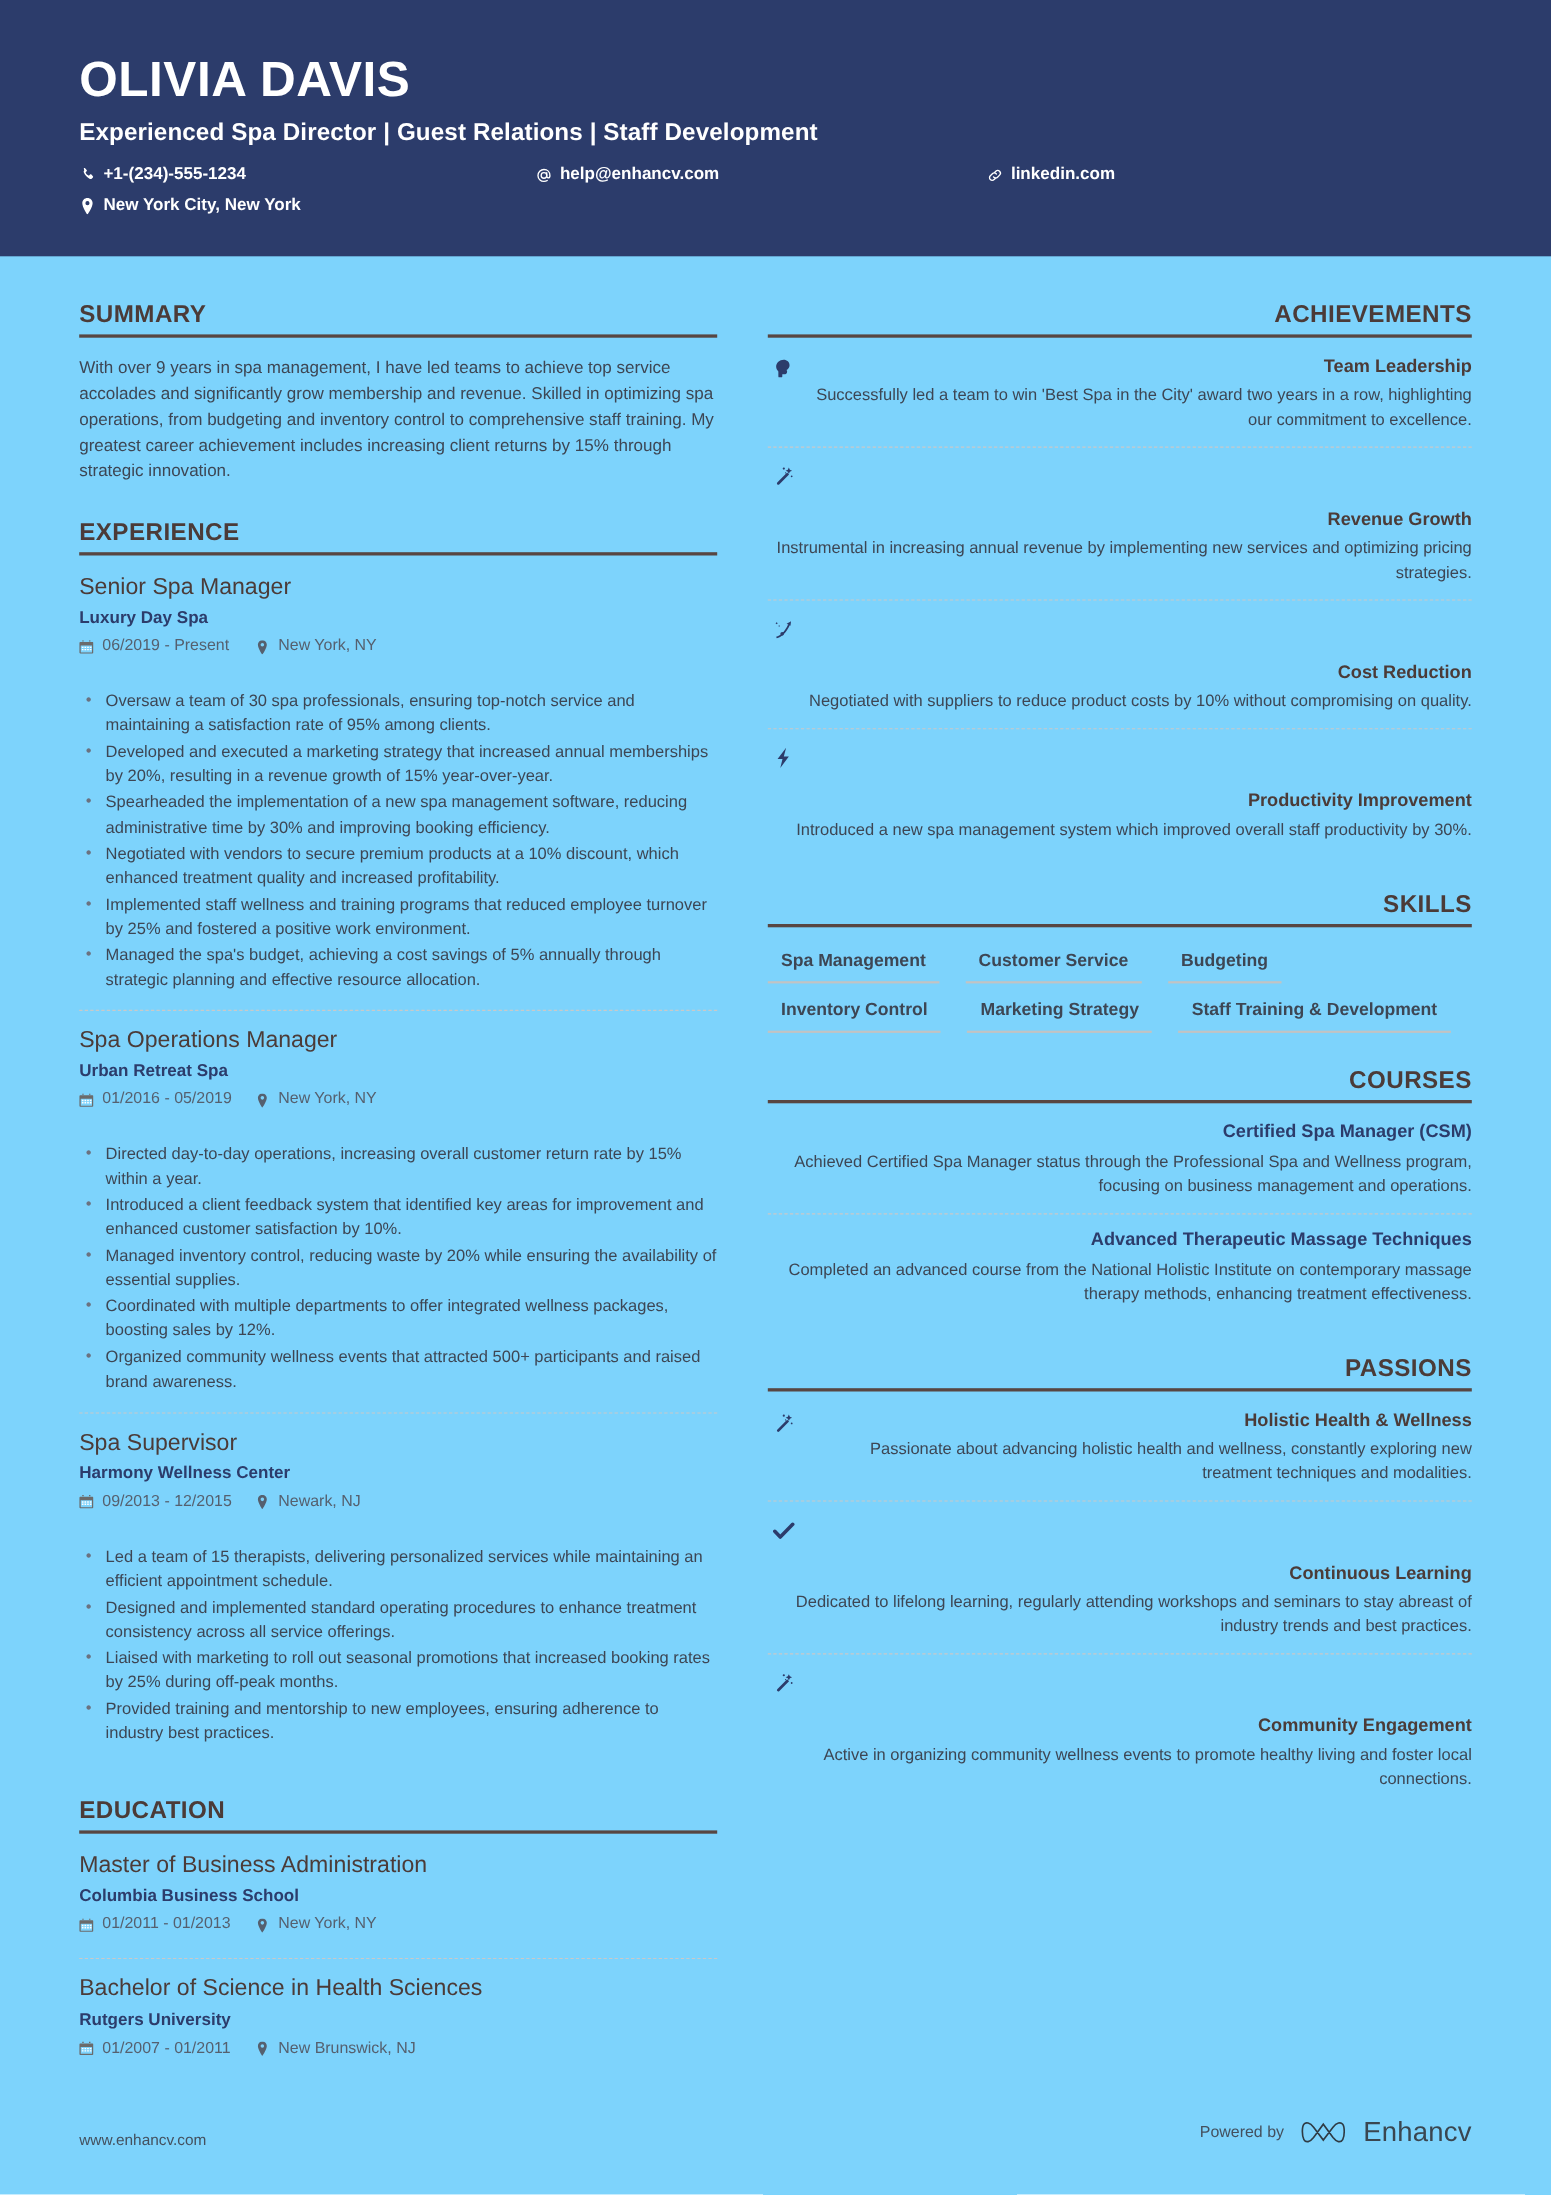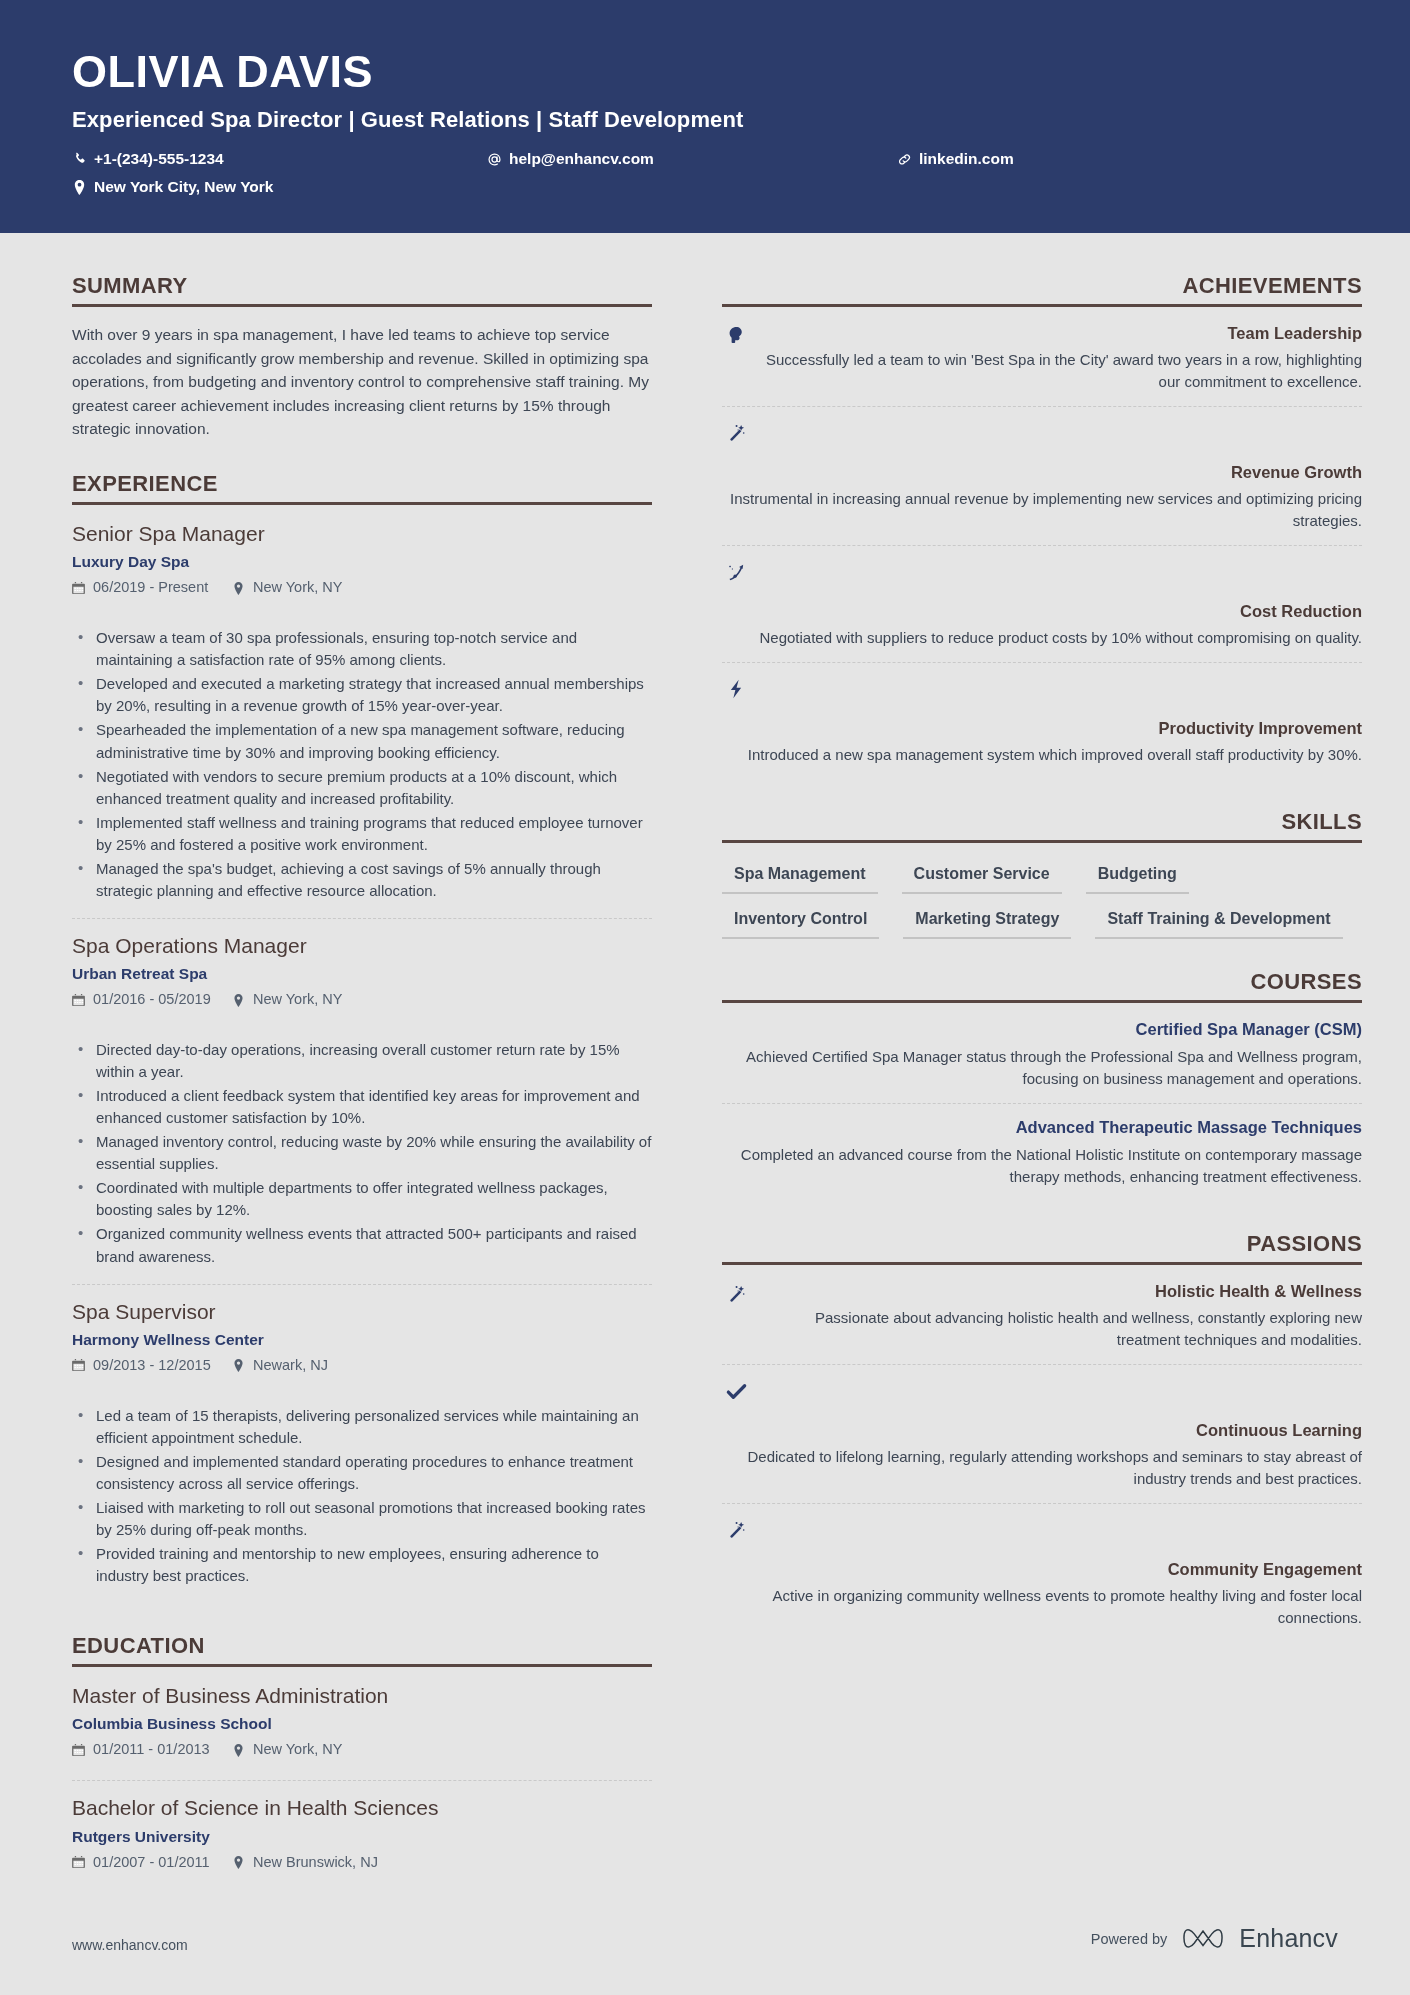--- a/index.html
+++ b/index.html
@@ -12,21 +12,21 @@
   body {
     font-family: "Liberation Sans", sans-serif;
     color: #3f3330;
     -webkit-font-smoothing: antialiased;
   }
 
   .page {
     position: relative;
     width: 1410px;
     min-height: 1995px;
-    background: #e5e5e5;
+    background: #7dd3fc;
     overflow: hidden;
   }
 
   
   .header {
     background: #2c3c6b;
     color: #ffffff;
     padding: 48px 72px 34px 72px;
   }
 
@@ -76,21 +76,21 @@
     height: 16px;
     flex: 0 0 auto;
   }
   .contact-item .ic svg { display: block; }
 
   
   .body-grid {
     display: flex;
     align-items: flex-start;
     padding: 40px 72px 0 72px;
-    gap: 70px;
+    gap: 46px;
   }
 
   .col-left  { width: 580px; flex: 0 0 580px; }
   .col-right { width: 640px; flex: 0 0 640px; text-align: right; }
 
   
   .section { margin-bottom: 6px; }
 
   .section-title {
     font-size: 22px;

